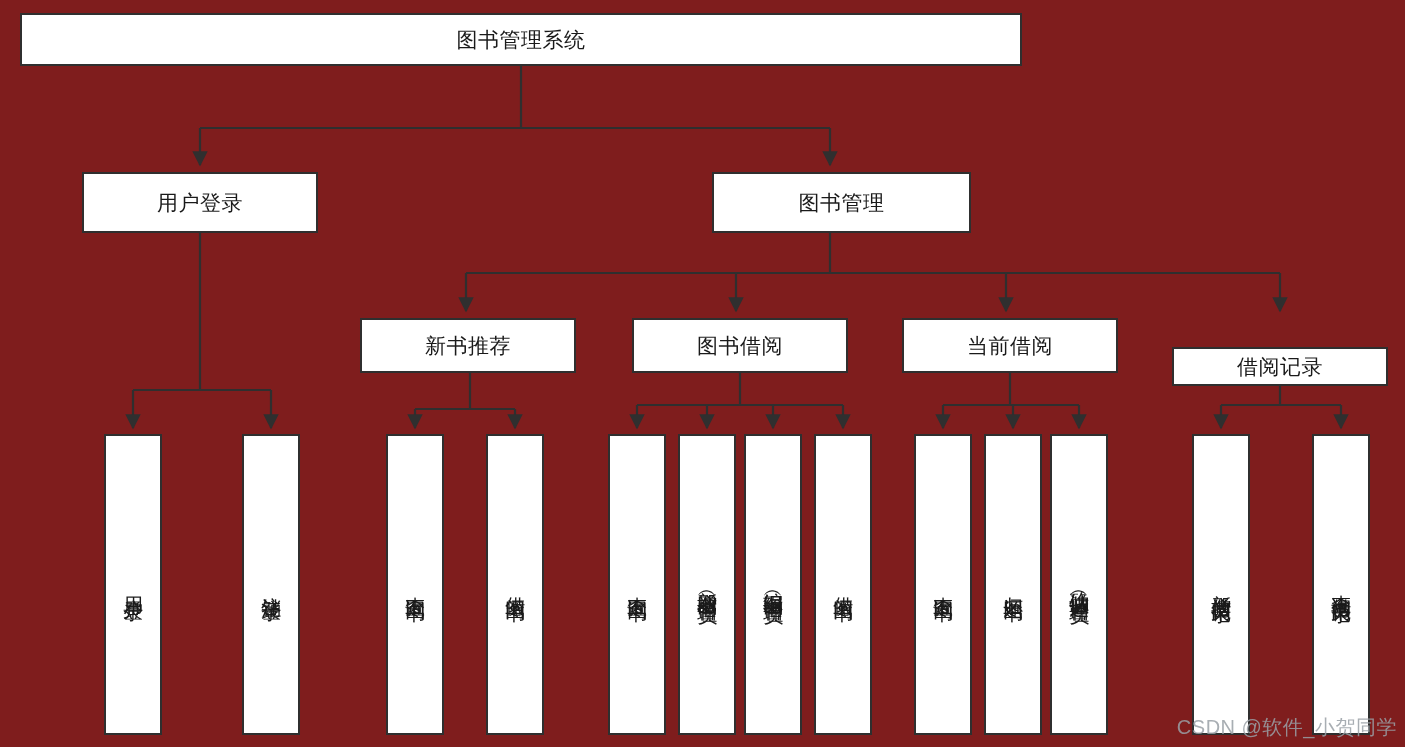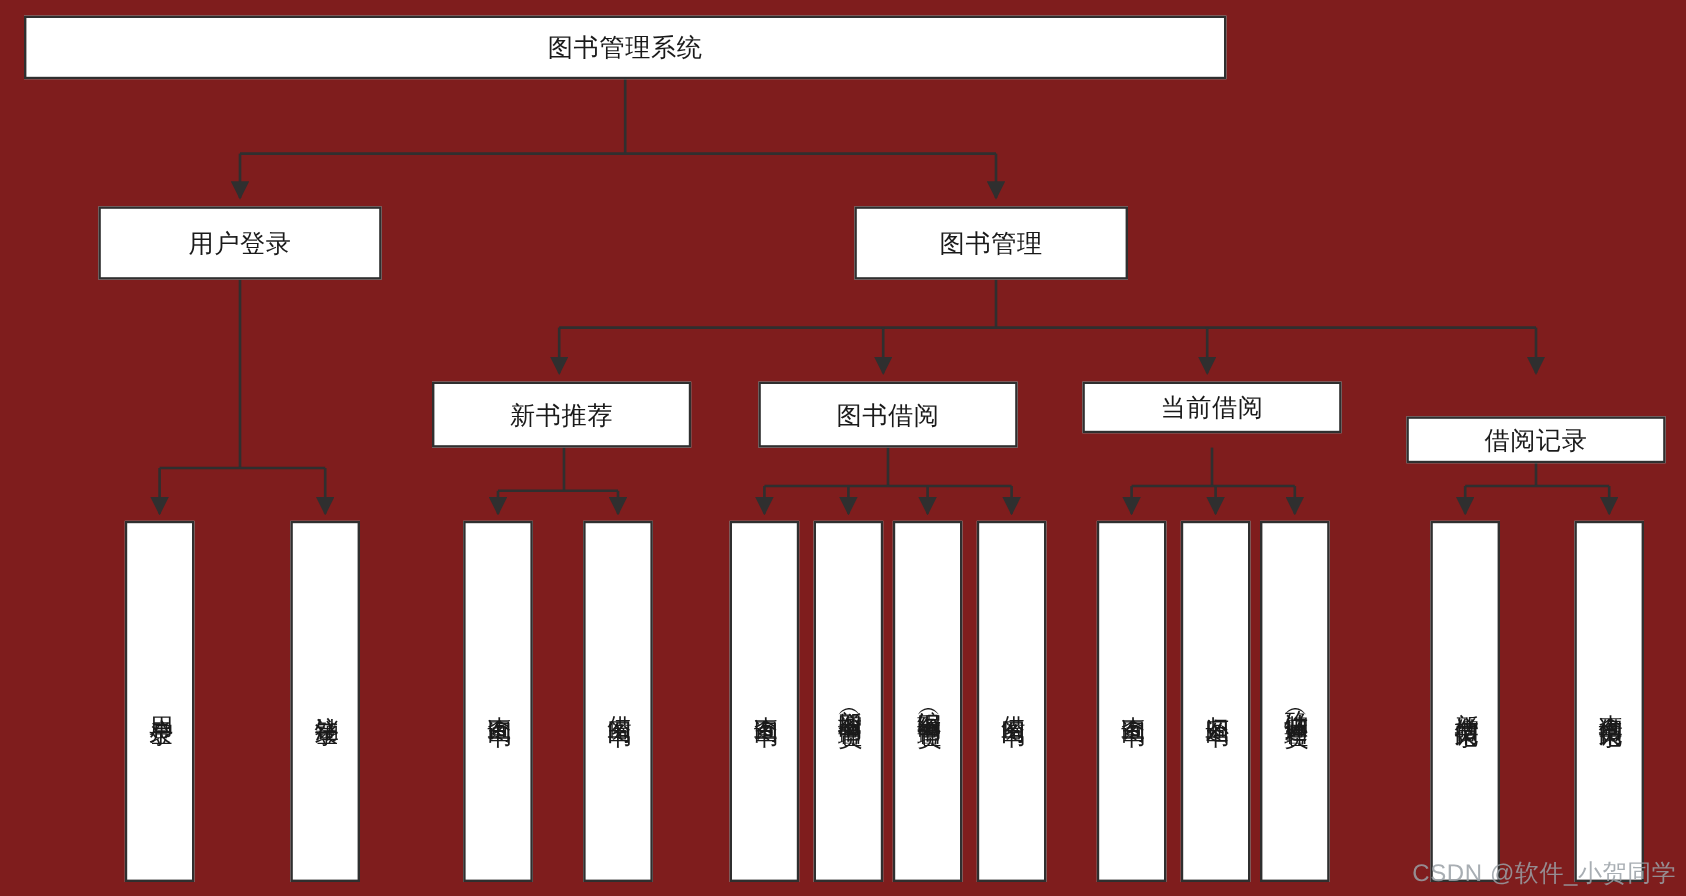--- a/index.html
+++ b/index.html
@@ -122,31 +122,31 @@
     </g>
   </svg>
 
   <div class="node h" style="left:20px; top:13px; width:1002px; height:53px;">
     <span class="htext">图书管理系统</span>
   </div>
 
   <div class="node h" style="left:82px; top:172px; width:236px; height:61px;">
     <span class="htext">用户登录</span>
   </div>
-  <div class="node h" style="left:712px; top:172px; width:228px; height:61px;">
+  <div class="node h" style="left:712px; top:172px; width:259px; height:61px;">
     <span class="htext">图书管理</span>
   </div>
 
   <div class="node h" style="left:360px; top:318px; width:216px; height:55px;">
     <span class="htext">新书推荐</span>
   </div>
   <div class="node h" style="left:632px; top:318px; width:216px; height:55px;">
     <span class="htext">图书借阅</span>
   </div>
-  <div class="node h" style="left:902px; top:318px; width:216px; height:43px;">
+  <div class="node h" style="left:902px; top:318px; width:216px; height:55px;">
     <span class="htext">当前借阅</span>
   </div>
   <div class="node h" style="left:1172px; top:318px; width:216px; height:39px;margin-top:29px;">
     <span class="htext">借阅记录</span>
   </div>
 
   <div class="node v" style="left:104px; top:434px; width:58px; height:301px;">
     <span class="vtext">用户登录</span>
   </div>
   <div class="node v" style="left:242px; top:434px; width:58px; height:301px;">

